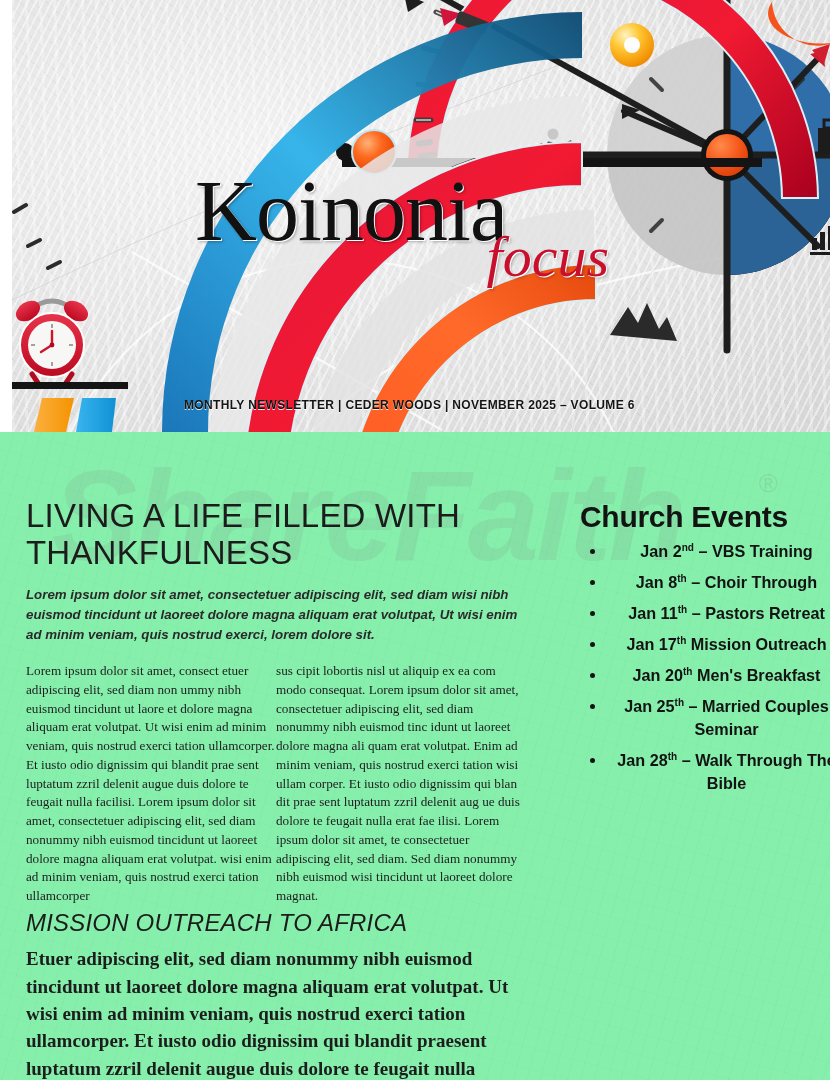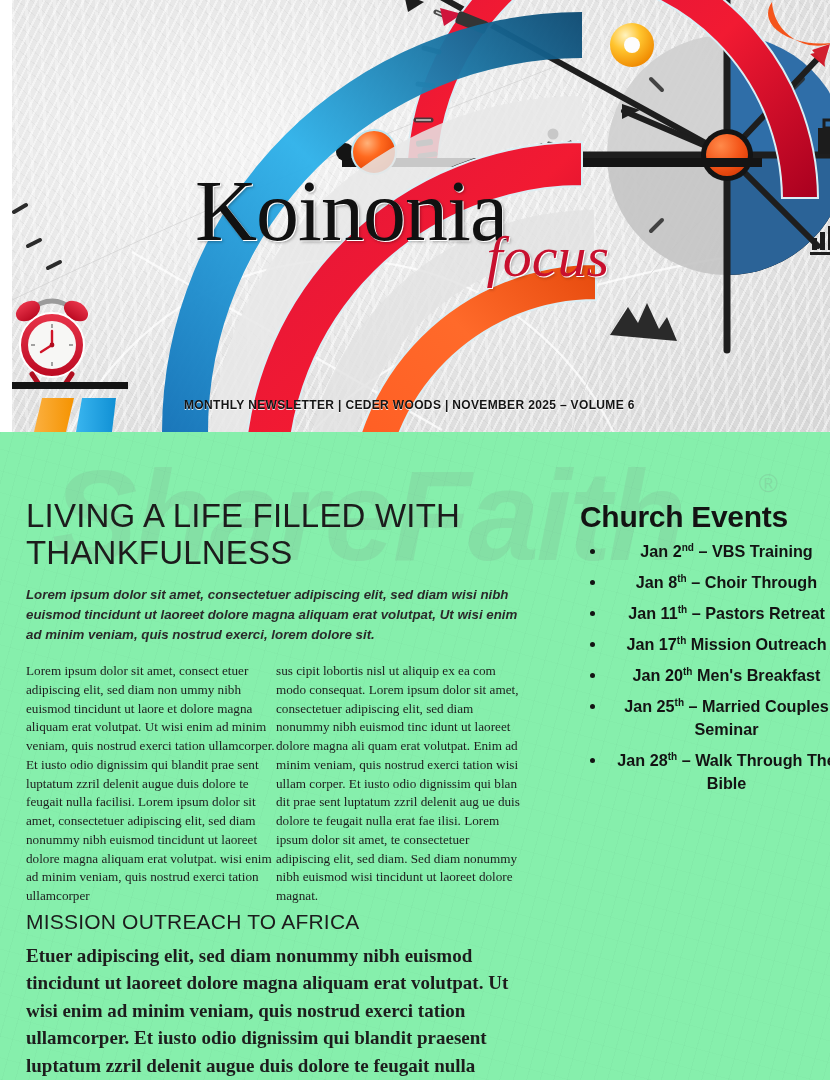--- a/index.html
+++ b/index.html
@@ -111,22 +111,22 @@
     margin: 0; flex: 1;
     font-family: "Liberation Serif", serif;
     font-size: 13.2px; line-height: 1.42; color: #1d1d1d;
     text-align: left;
   }
 
   .section2 {
     position: absolute; left: 26px; top: 478px; width: 505px;
   }
   .sec2-title {
-    font-size: 21px; font-weight: normal; color: #1c1c1c;
-    margin: 0; letter-spacing: .2px; line-height: 1.1;
+    font-size: 24px; font-weight: normal; color: #1c1c1c;
+    margin: 0; letter-spacing: .2px; line-height: 1.1; font-style: italic;
   }
   .sec2-body {
     margin: 9px 0 0 0;
     font-family: "Liberation Serif", serif;
     font-size: 19px; line-height: 1.44; color: #1d1d1d; font-weight: bold;
   }
   .sec2-body .tail { display: block; margin-top: 3px; }
 
   
   .events {

